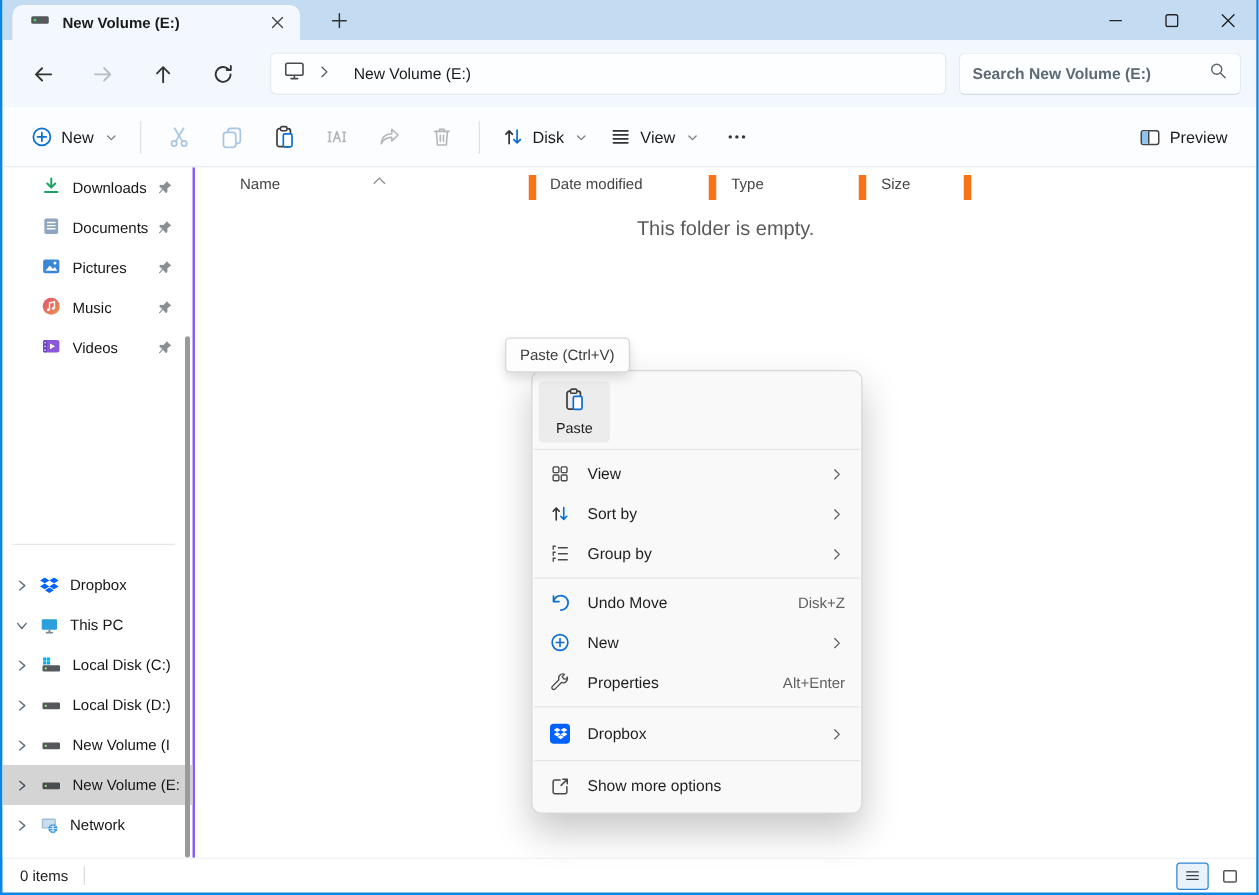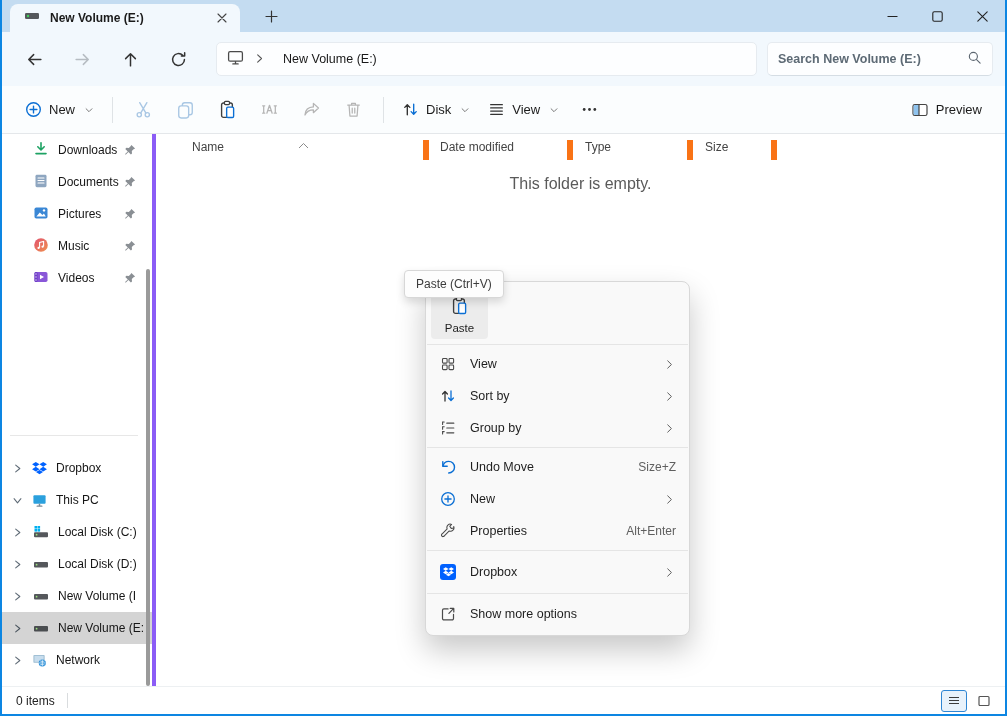--- a/index.html
+++ b/index.html
@@ -39,21 +39,21 @@
   
   .toolbar{ height:48px; background:#fbfdfe; border-bottom:1px solid #e4e7ea; display:flex; align-items:center; padding:0 14px; }
   .tool-btn{ display:flex; align-items:center; gap:7px; padding:6px 9px; border-radius:5px; font-size:13px; color:#1b1b1b; }
   .tool-ico{ width:42px; height:34px; display:flex; align-items:center; justify-content:center; border-radius:5px; }
   .tool-sep{ width:1px; height:26px; background:#dfe3e6; margin:0 9px; }
   .chev-down{ margin-left:2px; display:flex; }
   .toolbar .flex{ flex:1; }
 
   
   .bodyrow{ display:flex; height:552px; }
-  .sidebar{ width:154px; border-right:4px solid #8b5cf6; position:relative; background:#fff; flex:none; }
+  .sidebar{ width:154px; border-right:2px solid #8b5cf6; position:relative; background:#fff; flex:none; }
   .side-row{ height:32px; display:flex; align-items:center; position:relative; font-size:12px; color:#161616; }
   .side-row .lbl{ margin-left:9px; white-space:nowrap; overflow:hidden; }
   .pin-row{ padding-left:31px; }
   .pin-ico{ position:absolute; right:16px; top:10px; }
   .side-spacer{ height:141px; }
   .side-divider{ height:1px; background:#e7e7e7; margin:0 14px 0 8px; }
   .side-gap{ height:16px; }
   .tree-row{ padding-left:8px; }
   .tree-row.child{ }
   .tree-row .expander{ width:14px; display:flex; justify-content:center; }
@@ -78,21 +78,21 @@
   .status-flex{ flex:1; }
   .view-toggle{ width:26px; height:22px; display:flex; align-items:center; justify-content:center; border-radius:3px; margin-left:4px; }
   .view-toggle.active{ border:1px solid #2f86d3; background:#e8f2fb; }
 
   
   .tooltip{ position:absolute; left:402px; top:270px; height:28px; padding:2px 11px; background:#fdfdfd;
             border:1px solid #d7d7d7; border-radius:4px; display:flex; align-items:center;
             font-size:12px; color:#3c3c3c; box-shadow:0 4px 9px rgba(0,0,0,.14); z-index:40; white-space:nowrap; }
 
   
-  .ctxmenu{ position:absolute; left:423px; top:281px; width:265px; background:#f9f9f9;
+  .ctxmenu{ position:absolute; left:423px; top:296px; width:265px; background:#f9f9f9;
             border:1px solid #d8d8d8; border-radius:8px; box-shadow:0 14px 30px rgba(0,0,0,.22);
             z-index:30; padding:4px 0; }
   .cm-tilerow{ padding:4px 5px 2px; }
   .cm-tile{ width:57px; height:49px; background:#ececec; border-radius:4px; display:flex; flex-direction:column;
             align-items:center; justify-content:center; gap:3px; }
   .cm-tile .t-lbl{ font-size:11.5px; color:#1f1f1f; }
   .cm-sep{ height:1px; background:#e5e5e5; margin:3px 1px; }
   .cm-row{ height:32px; display:flex; align-items:center; padding:0 13px; font-size:12.5px; color:#1e1e1e; }
   .cm-row.tall{ height:36px; }
   .cm-row .mi{ width:18px; display:flex; justify-content:center; }
@@ -607,21 +607,21 @@
     <div class="cm-sep"></div>
 
     <div class="cm-row">
       <span class="mi">
         <svg width="16" height="16" viewBox="0 0 16 16">
             <path d="M2.8 2.8v4.4h4.4" fill="none" stroke="#0b6fd4" stroke-width="1.4" stroke-linecap="round" stroke-linejoin="round"></path>
             <path d="M3 7c.7-2.8 3-4.6 5.7-4.6 3.2 0 5.8 2.6 5.8 5.8S11.9 14 8.7 14" fill="none" stroke="#0b6fd4" stroke-width="1.4" stroke-linecap="round"></path>
           </svg>
       </span>
       <span class="m-lbl">Undo Move</span>
-      <span class="m-short">Size+Z</span>
+      <span class="m-short">Disk+Z</span>
     </div>
 
     <div class="cm-row">
       <span class="mi">
         <svg width="16" height="16" viewBox="0 0 16 16">
             <circle cx="8" cy="8" r="6.3" fill="none" stroke="#0b6fd4" stroke-width="1.3"></circle>
             <path d="M8 4.9v6.2M4.9 8h6.2" stroke="#0b6fd4" stroke-width="1.3" stroke-linecap="round"></path>
           </svg>
       </span>
       <span class="m-lbl">New</span>

